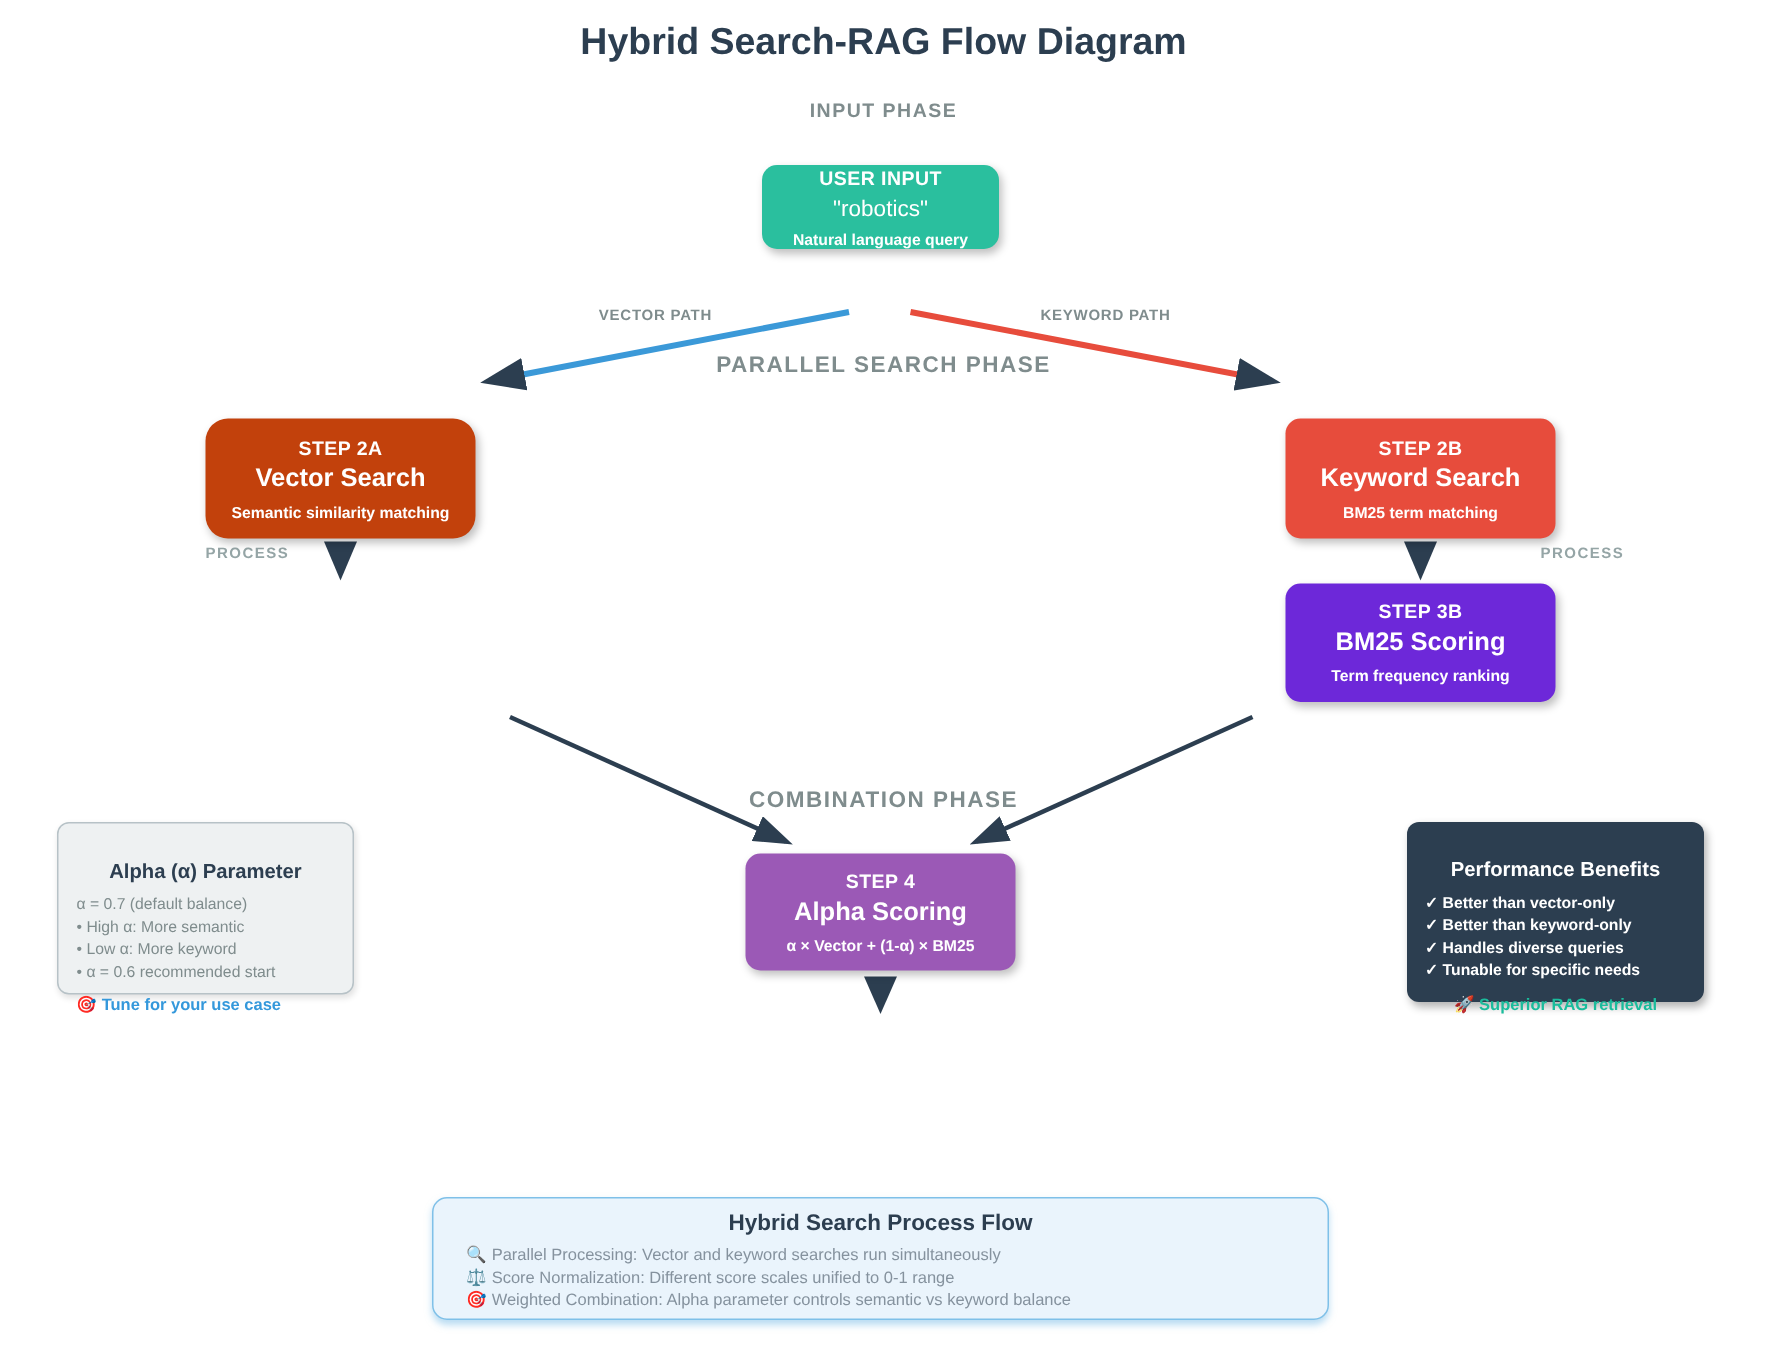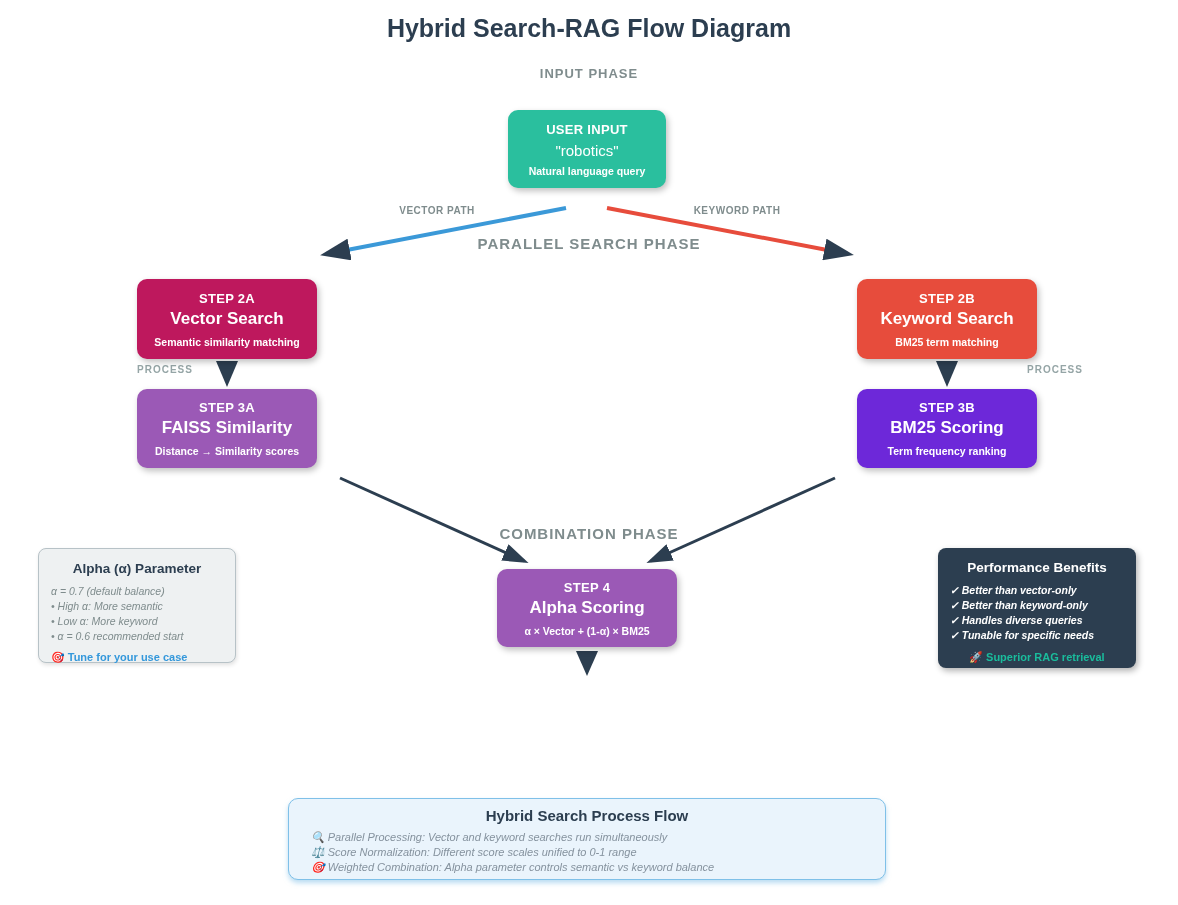--- a/index.html
+++ b/index.html
@@ -68,39 +68,39 @@
     display: flex;
     flex-direction: column;
     justify-content: center;
     align-items: center;
     box-shadow: 2px 3px 6px rgba(0,0,0,0.25);
   }
   .node-step   { font-size: 13px; font-weight: bold; letter-spacing: 0.3px; }
   .node-name   { font-size: 17px; font-weight: bold; margin-top: 3px; }
   .node-sub    { font-size: 10.5px; font-weight: bold; margin-top: 7px; }
   .node-query  { font-size: 15px; margin-top: 5px; }
-  .n-user  { left: 508px; top: 110px; width: 158px; height: 78px; background: #2abf9e; justify-content: center; }
-  .n-2a    { left: 137px; top: 279px; width: 180px; height: 80px; background: #be185d; }
+  .n-user  { left: 508px; top: 110px; width: 158px; height: 56px; background: #2abf9e; justify-content: center; }
+  .n-2a    { left: 137px; top: 279px; width: 180px; height: 80px; background: #c2410c; border-radius: 15px; }
   .n-2b    { left: 857px; top: 279px; width: 180px; height: 80px; background: #e74c3c; }
   .n-3a    { left: 137px; top: 389px; width: 180px; height: 79px; background: #9b59b6; }
   .n-3b    { left: 857px; top: 389px; width: 180px; height: 79px; background: #6d28d9; }
   .n-4     { left: 497px; top: 569px; width: 180px; height: 78px; background: #9b59b6; }
   .n-5     { left: 497px; top: 679px; width: 180px; height: 79px; background: #27ae60; }
   .panel {
     position: absolute;
     z-index: 2;
     border-radius: 8px;
-    padding: 12px 12px;
+    padding: 24px 12px;
   }
   .panel-title {
     text-align: center;
     font-weight: bold;
     margin-bottom: 8px;
   }
-  .panel-line { line-height: 15px; font-style: italic; }
+  .panel-line { line-height: 15px; }
   .panel-alpha {
     left: 38px; top: 548px; width: 198px; height: 115px;
     background: #eef1f2;
     border: 1.5px solid #b7c2c7;
     box-shadow: 1px 2px 4px rgba(0,0,0,0.12);
   }
   .panel-alpha .panel-title { font-size: 13.5px; color: #2c3e50; }
   .panel-alpha .panel-line { font-size: 10.5px; color: #7f8c8d; }
   .panel-alpha .panel-highlight {
     margin-top: 7px;
@@ -178,25 +178,20 @@
     <div class="node-name">Vector Search</div>
     <div class="node-sub">Semantic similarity matching</div>
   </div>
 
   <div class="node n-2b">
     <div class="node-step">STEP 2B</div>
     <div class="node-name">Keyword Search</div>
     <div class="node-sub">BM25 term matching</div>
   </div>
 
-  <div class="node n-3a">
-    <div class="node-step">STEP 3A</div>
-    <div class="node-name">FAISS Similarity</div>
-    <div class="node-sub">Distance → Similarity scores</div>
-  </div>
 
   <div class="node n-3b">
     <div class="node-step">STEP 3B</div>
     <div class="node-name">BM25 Scoring</div>
     <div class="node-sub">Term frequency ranking</div>
   </div>
 
   <div class="node n-4">
     <div class="node-step">STEP 4</div>
     <div class="node-name">Alpha Scoring</div>

